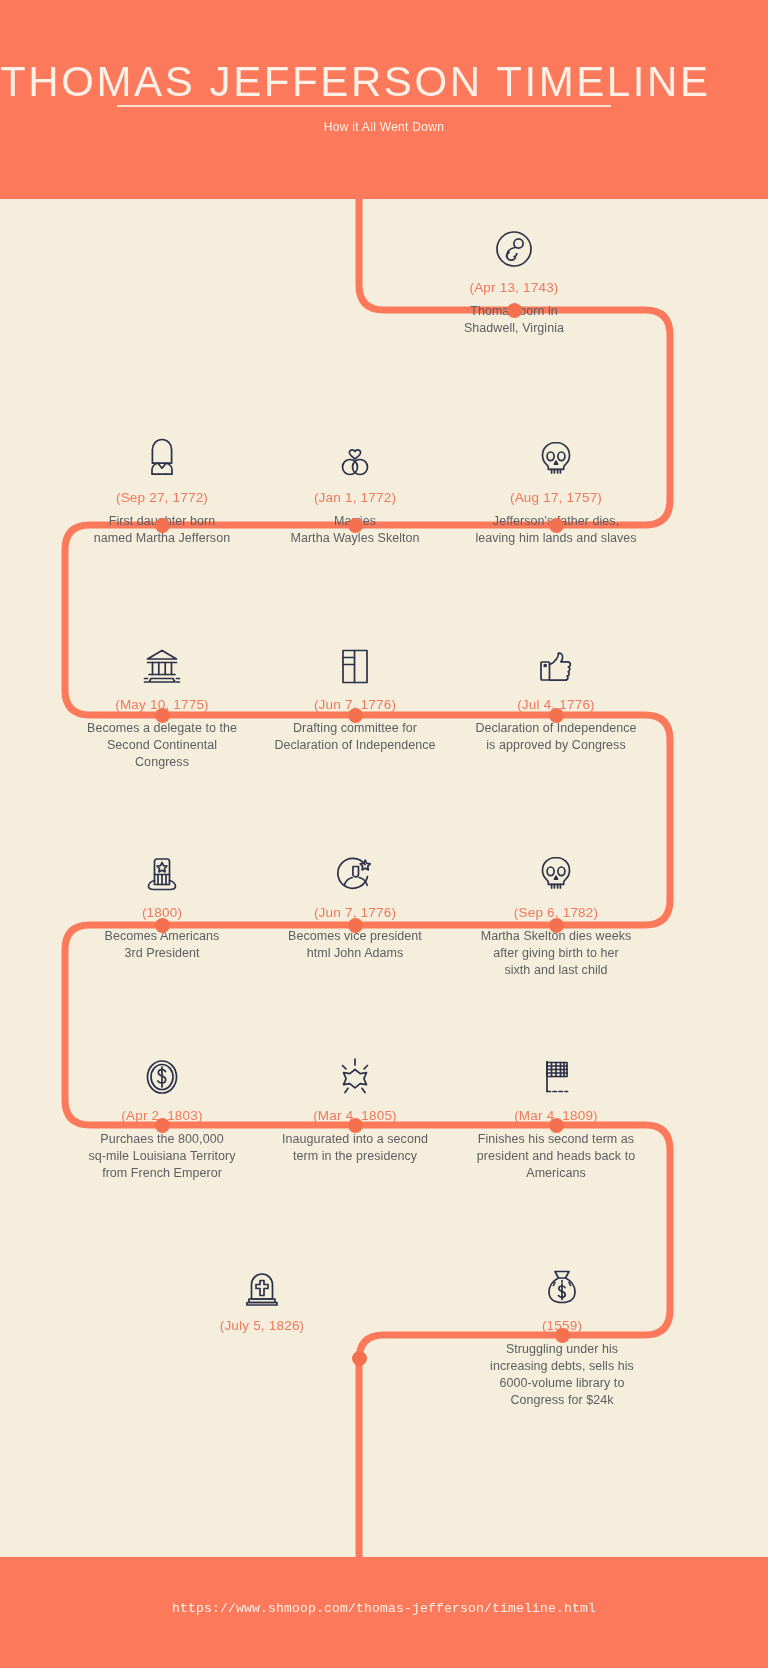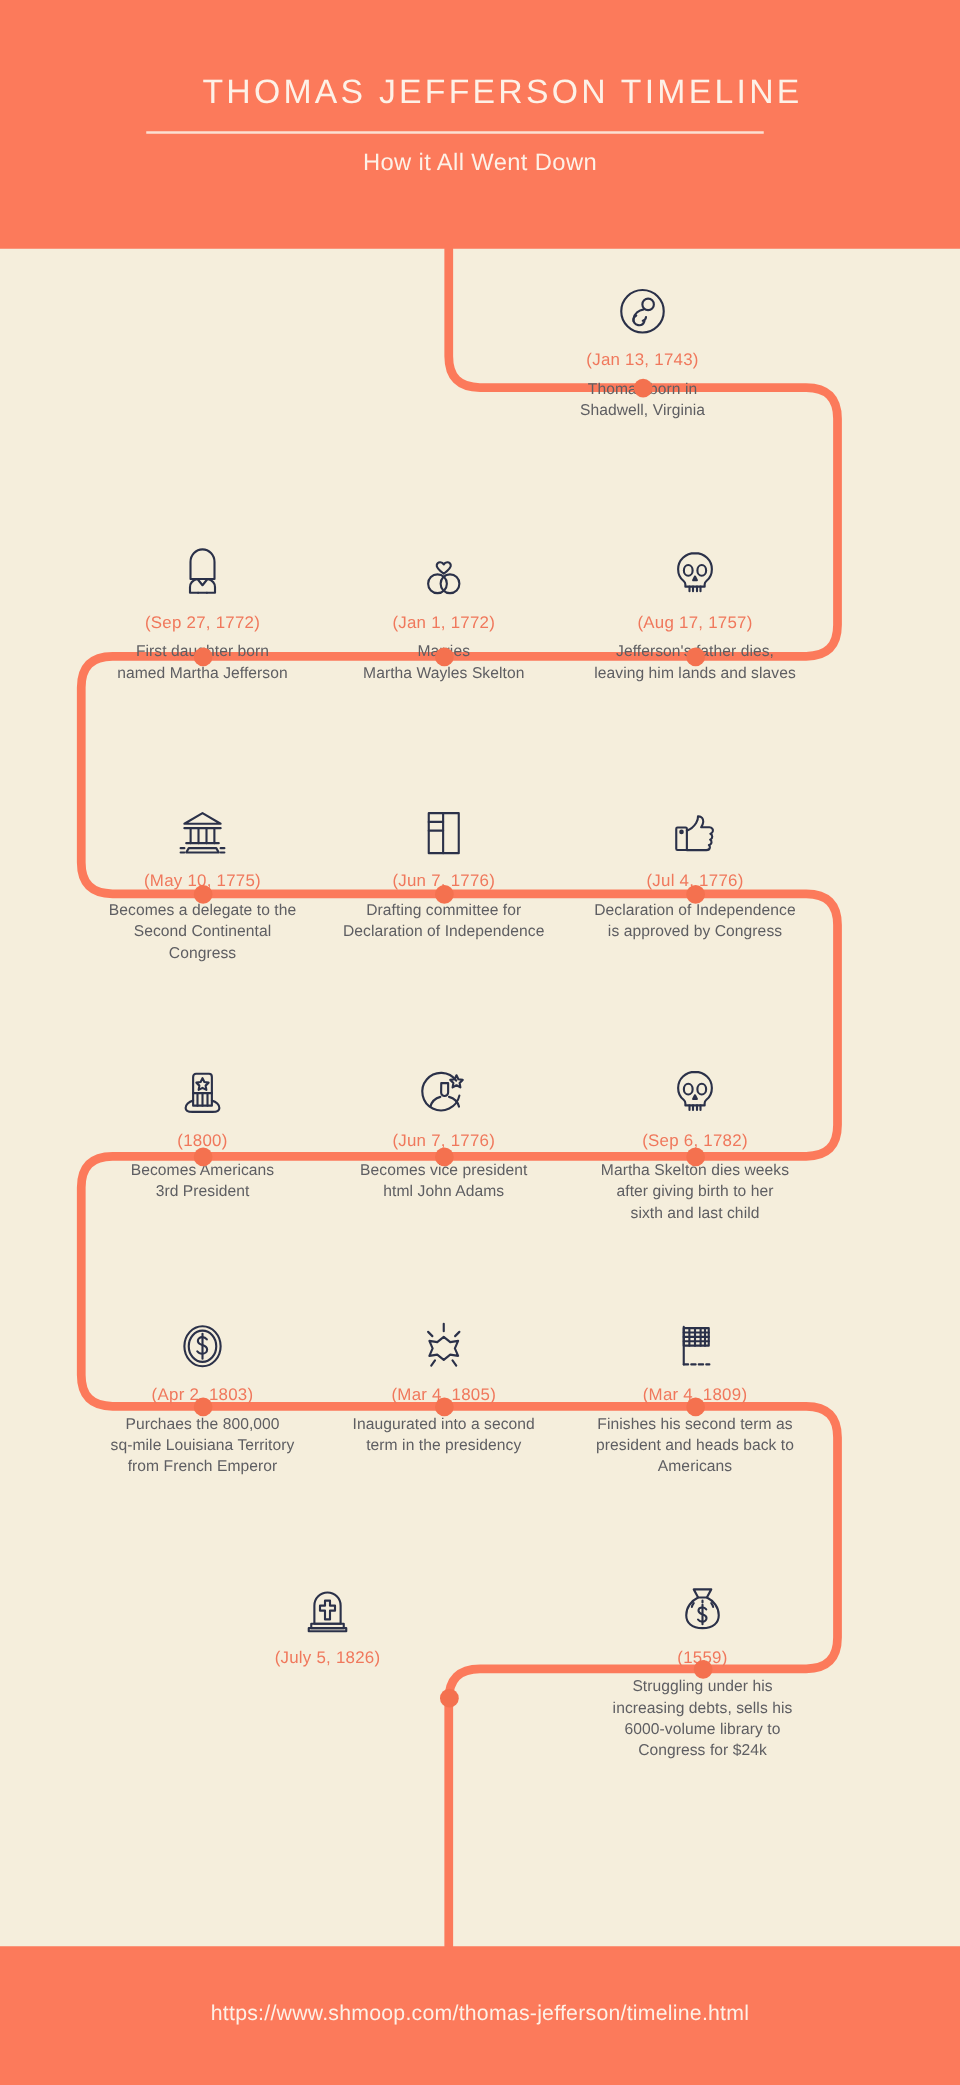--- a/index.html
+++ b/index.html
@@ -19,56 +19,55 @@
 
   
   .header {
     position: absolute; left: 0; top: 0;
     width: 768px; height: 199px;
     background: #FC7A5B;
   }
   .header-title {
     position: absolute; left: 0; top: 58px;
     width: 768px;
-    text-align: center;
     color: #FDF1E7;
-    font-size: 27px;
+    font-size: 42px;
     letter-spacing: 2.6px;
     font-weight: 300;
     white-space: nowrap;
-    padding-left: 36px;
   }
   .header-rule {
     position: absolute; left: 117px; top: 105px;
     width: 494px; height: 2px;
     background: #FBE0D2;
   }
   .header-sub {
     position: absolute; left: 0; top: 120px;
     width: 768px;
     text-align: center;
     color: #FDF1E7;
-    font-size: 19px;
+    font-size: 12px;
     letter-spacing: .3px;
     font-weight: 400;
   }
 
   
   .footer {
     position: absolute; left: 0; top: 1557px;
     width: 768px; height: 111px;
     background: #FC7A5B;
   }
   .footer-url {
     position: absolute; left: 0; top: 44px;
     width: 768px;
     text-align: center;
     color: #FDF1E7;
-    font-size: 17px;
+    font-size: 13px;
     letter-spacing: .2px;
+    font-family: Liberation Mono, monospace;
   }
 
   
   #pathlayer {
     position: absolute; left: 0; top: 0;
     width: 768px; height: 1668px;
     pointer-events: none;
   }
   #pathlayer path {
     fill: none;
@@ -136,21 +135,21 @@
   <div class="event" style="left:514px; top:215px;">
     <div class="ev-icon">
       <svg width="44" height="44" viewBox="0 0 44 44" fill="none" stroke="#2B3149" stroke-width="1.7" stroke-linecap="round" stroke-linejoin="round">
         <circle cx="22" cy="22" r="17"></circle>
         <circle cx="26.5" cy="16.5" r="4.6"></circle>
         <path d="M23 20.5c-4 .6-7.4 3.4-8.1 7.3-.5 2.6 1 4.9 3.6 5.3 2.3.4 4.3-.9 5-3"></path>
         <path d="M17 25.5c-1.8 1-2.6 2.9-2.2 4.6"></path>
         <path d="M22.2 29.6c1.5-.3 2.5-1.5 2.6-3"></path>
       </svg>
     </div>
-    <div class="ev-date">(Jan 13, 1743)</div>
+    <div class="ev-date">(Apr 13, 1743)</div>
     <div class="ev-desc">
       <span>Thomas born in</span>
       <span>Shadwell, Virginia</span>
     </div>
   </div>
   <div class="dot" style="left:514px; top:310px;"></div>
 
   <div class="event" style="left:556px; top:425px;">
     <div class="ev-icon">
       <svg width="40" height="44" viewBox="0 0 40 44" fill="none" stroke="#2B3149" stroke-width="1.7" stroke-linecap="round" stroke-linejoin="round">

